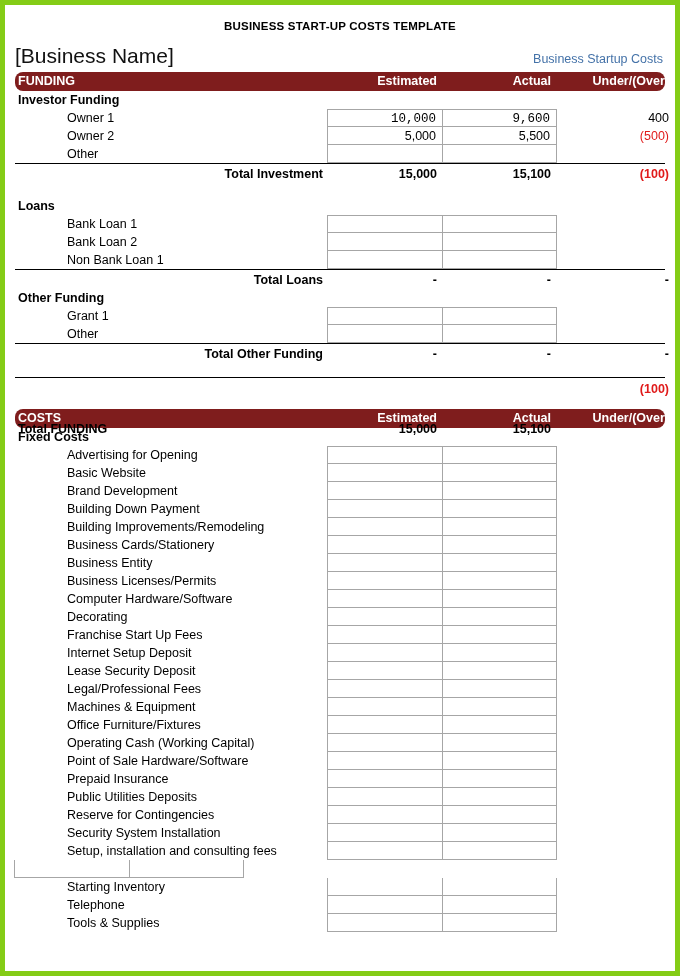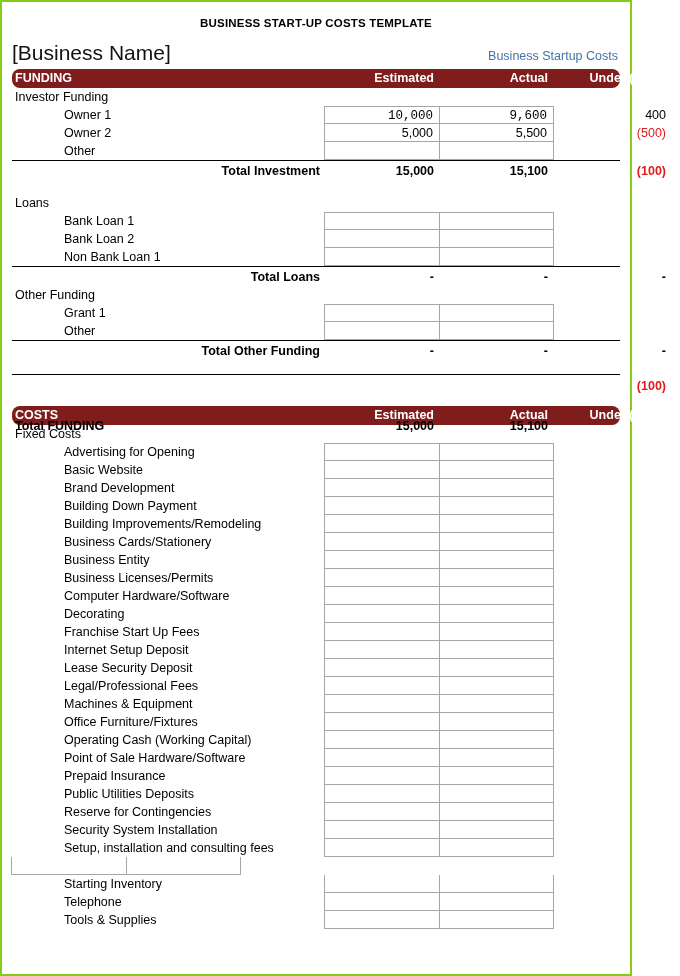--- a/index.html
+++ b/index.html
@@ -8,23 +8,23 @@
     background: #ffffff;
   }
   body {
     width: 680px; height: 976px;
     font-family: "Liberation Sans", sans-serif;
     color: #000000;
     overflow: hidden;
   }
   .page {
     position: relative;
-    width: 632px; height: 976px;
+    width: 680px; height: 976px;
     background: #ffffff;
-    border: 2px solid #84cc16;
+    border: 5px solid #84cc16;
     padding: 0 10px;
   }
 
   
   .doc-title {
     text-align: center;
     font-size: 11.5px;
     font-weight: bold;
     letter-spacing: .2px;
     padding-top: 15px;
@@ -85,21 +85,21 @@
     font-size: 12.5px;
     border-radius: 8px;
   }
   .band .c-label { padding-left: 3px; line-height: 19px; }
   .band .c-est, .band .c-act, .band .c-uo {
     text-align: right; padding-right: 6px; line-height: 19px;
   }
 
   .grp-title {
     font-size: 12.5px;
-    font-weight: normal;
+    font-weight: bold;
     line-height: 18px;
     padding-left: 3px;
     height: 18px;
   }
 
   
   .cell {
     border: 1px solid #a6a6a6;
     border-top: none;
     height: 18px;

